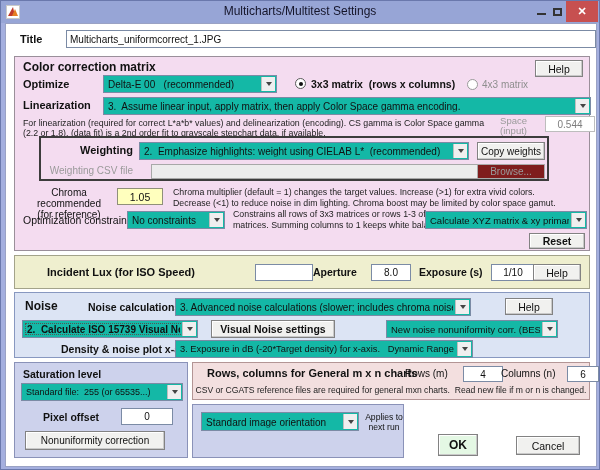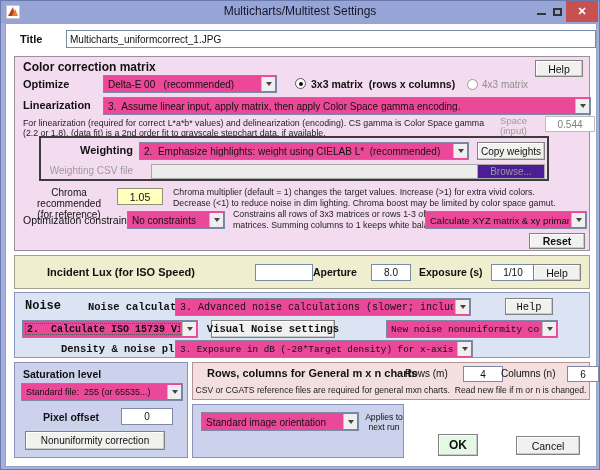--- a/index.html
+++ b/index.html
@@ -19,30 +19,30 @@
   .pink{background:#f4dcf0;border:1px solid #9a8f9a;}
   .yellow{background:#efefcf;border:1px solid #a3a38a;}
   .blue{background:#dce4f4;border:1px solid #8898c0;}
   .lav{background:#cdd2ec;border:1px solid #8a92b8;}
   .rosebox{background:#f3dfdf;border:1px solid #b39595;}
   .lbl{position:absolute;font-size:10.5px;white-space:pre;}
   .b{font-weight:bold;}
   .hdr{position:absolute;font-size:12px;font-weight:bold;white-space:pre;}
   .note{position:absolute;font-size:8.8px;line-height:10.5px;white-space:pre;color:#222;}
   .gray{color:#8e8e8e;}
-  .dd{position:absolute;height:18px;background:#ec4899;border:1px solid #7b8ba5;}
+  .dd{position:absolute;height:18px;background:#14b8a6;border:1px solid #7b8ba5;}
   .dd-text{position:absolute;left:4px;right:17px;top:50%;transform:translateY(-50%);
            font-size:10px;white-space:pre;overflow:hidden;}
   .dd-btn{position:absolute;top:1px;right:1px;bottom:1px;width:14px;background:#efefef;
           border-left:1px solid #bfbfbf;display:flex;align-items:center;justify-content:center;}
   .tri{width:0;height:0;border-left:3.5px solid transparent;border-right:3.5px solid transparent;border-top:4.5px solid #444;}
   .btn{position:absolute;background:#f1f1ef;border:1px solid #828282;font-size:10.5px;
        display:flex;align-items:center;justify-content:center;white-space:pre;
        box-shadow:inset -1px -1px 0 #c9c9c9, inset 1px 1px 0 #ffffff;}
-  .btn.disabled{color:#9a9a9a;background:#4c1d95;box-shadow:none;border-color:#aaa;}
+  .btn.disabled{color:#9a9a9a;background:#7f1d1d;box-shadow:none;border-color:#aaa;}
   .ti{position:absolute;background:#fff;border:1px solid #7b8ba5;font-size:10px;padding:0 3px;
       font-family:inherit;color:#111;margin-left:12px;}
   .ti.center{text-align:center;}
   .ti.disabled{border-color:#bdbdbd;color:#7d7d7d;background:#ffffff;text-align:center;}
   .ti.gfield{background:#ececec;border-color:#a8a8a8;}
   .radio{position:absolute;width:11px;height:11px;border-radius:50%;background:#fff;border:1px solid #5a5a5a;}
   .radio.sel::after{content:"";position:absolute;left:2.5px;top:2.5px;width:4px;height:4px;border-radius:50%;background:#101010;}
   .radio.unsel{border-color:#9a9a9a;}
   .wbox{position:absolute;border:2px solid #3c3c3c;}
   .focus-dotted{outline:1px dotted #555;outline-offset:-4px;}
@@ -150,21 +150,21 @@
     <div class="sec yellow" style="left:8px;top:231px;width:576px;height:34px;">
       <span class="lbl b" style="left:32px;top:10px;font-size:11px;">Incident Lux (for ISO Speed)</span>
       <input class="ti center" style="left: 228px; top: 8px; width: 58px; height: 17px;" value="">
       <span class="lbl b" style="left:298px;top:10px;font-size:10.5px;">Aperture</span>
       <input class="ti center" style="left: 344px; top: 8px; width: 40px; height: 17px;" value="8.0">
       <span class="lbl b" style="left:404px;top:10px;font-size:10.5px;">Exposure (s)</span>
       <input class="ti center" style="left: 464px; top: 8px; width: 44px; height: 17px;" value="1/10">
       <div class="btn" style="left:518px;top:8px;width:48px;height:17px;">Help</div>
     </div>
 
-    <div class="sec blue" style="left:8px;top:268px;width:576px;height:66px;font-family:Liberation Mono, monospace;">
+    <div class="sec blue" style="left:8px;top:268px;width:576px;height:66px;">
       <span class="hdr" style="left:10px;top:6px;">Noise</span>
       <span class="lbl b" style="left:73px;top:8px;font-size:10.5px;">Noise calculations</span>
       <div class="dd" style="left:160px;top:5px;width:296px;">
         <span class="dd-text">3. Advanced noise calculations (slower; includes chroma noise)</span>
         <span class="dd-btn">
             <i class="tri"></i>
           </span>
       </div>
       <div class="btn" style="left:490px;top:5px;width:48px;height:17px;">Help</div>
 

